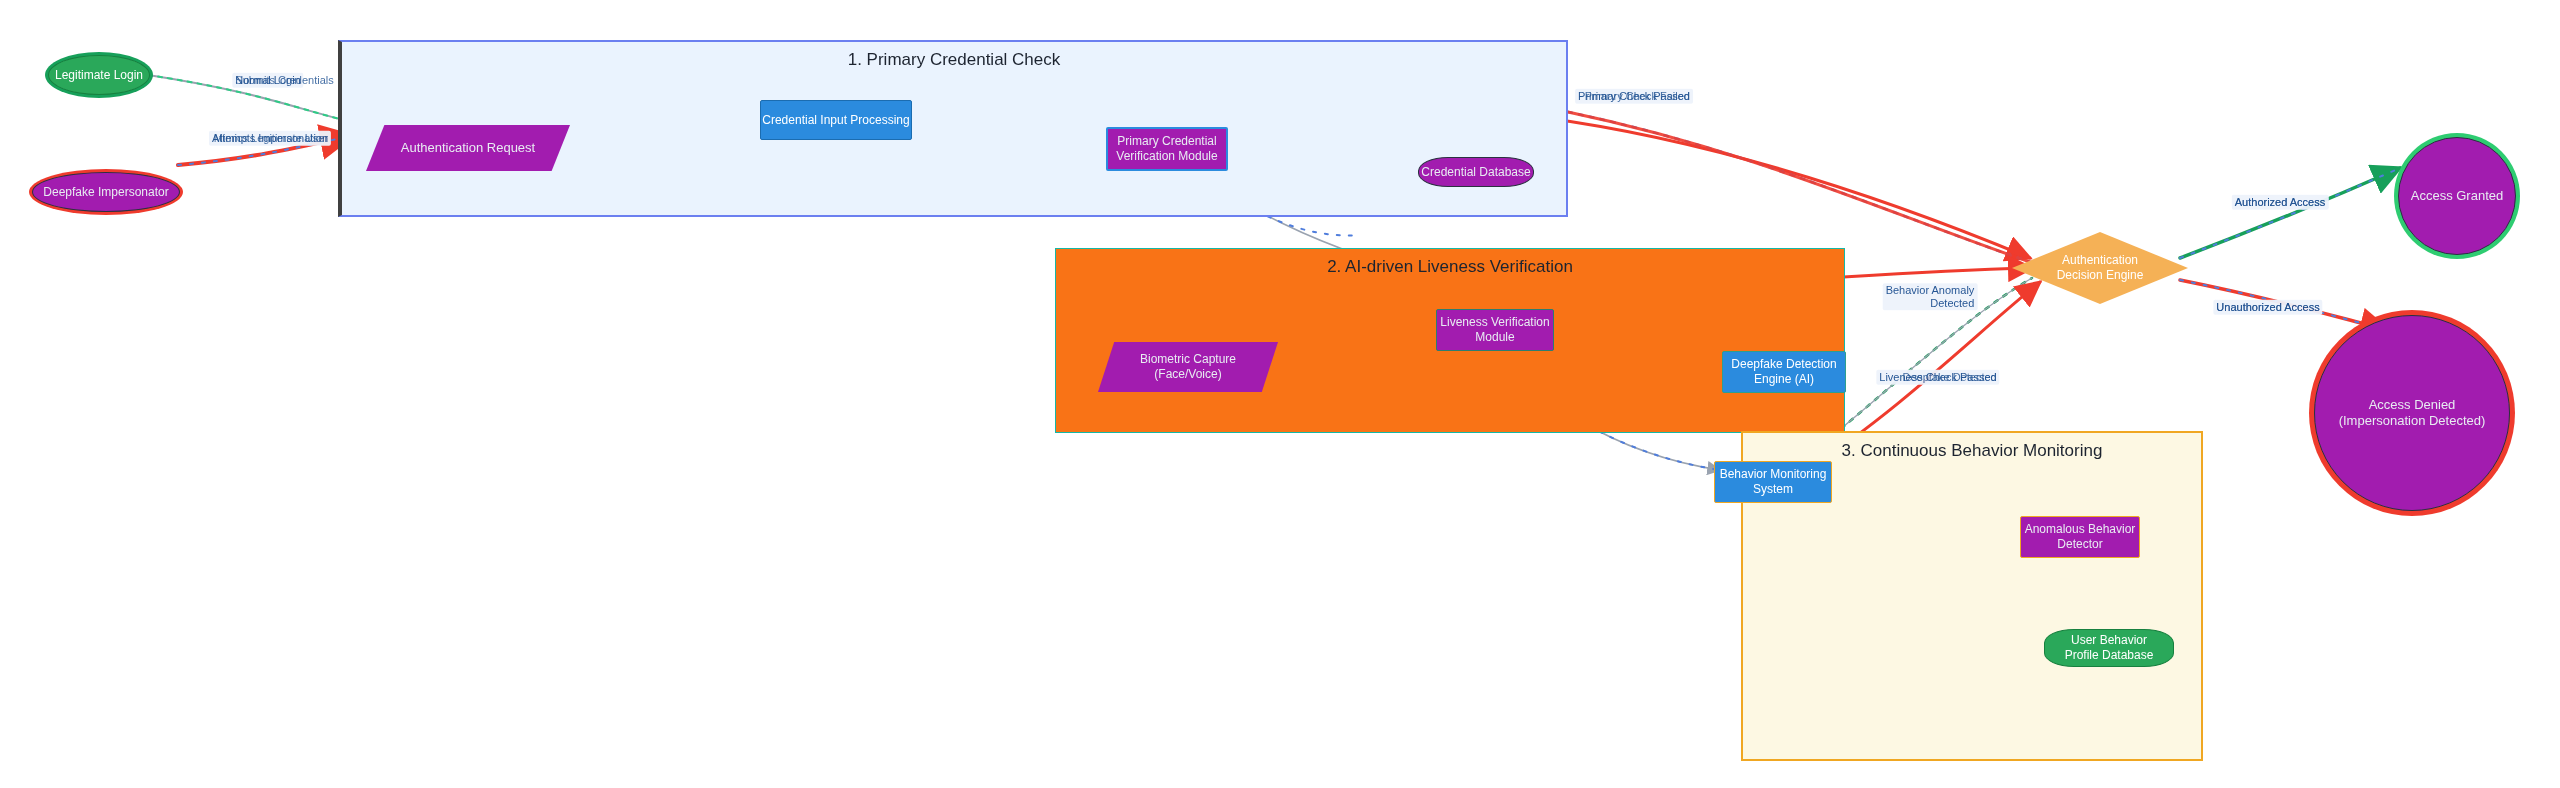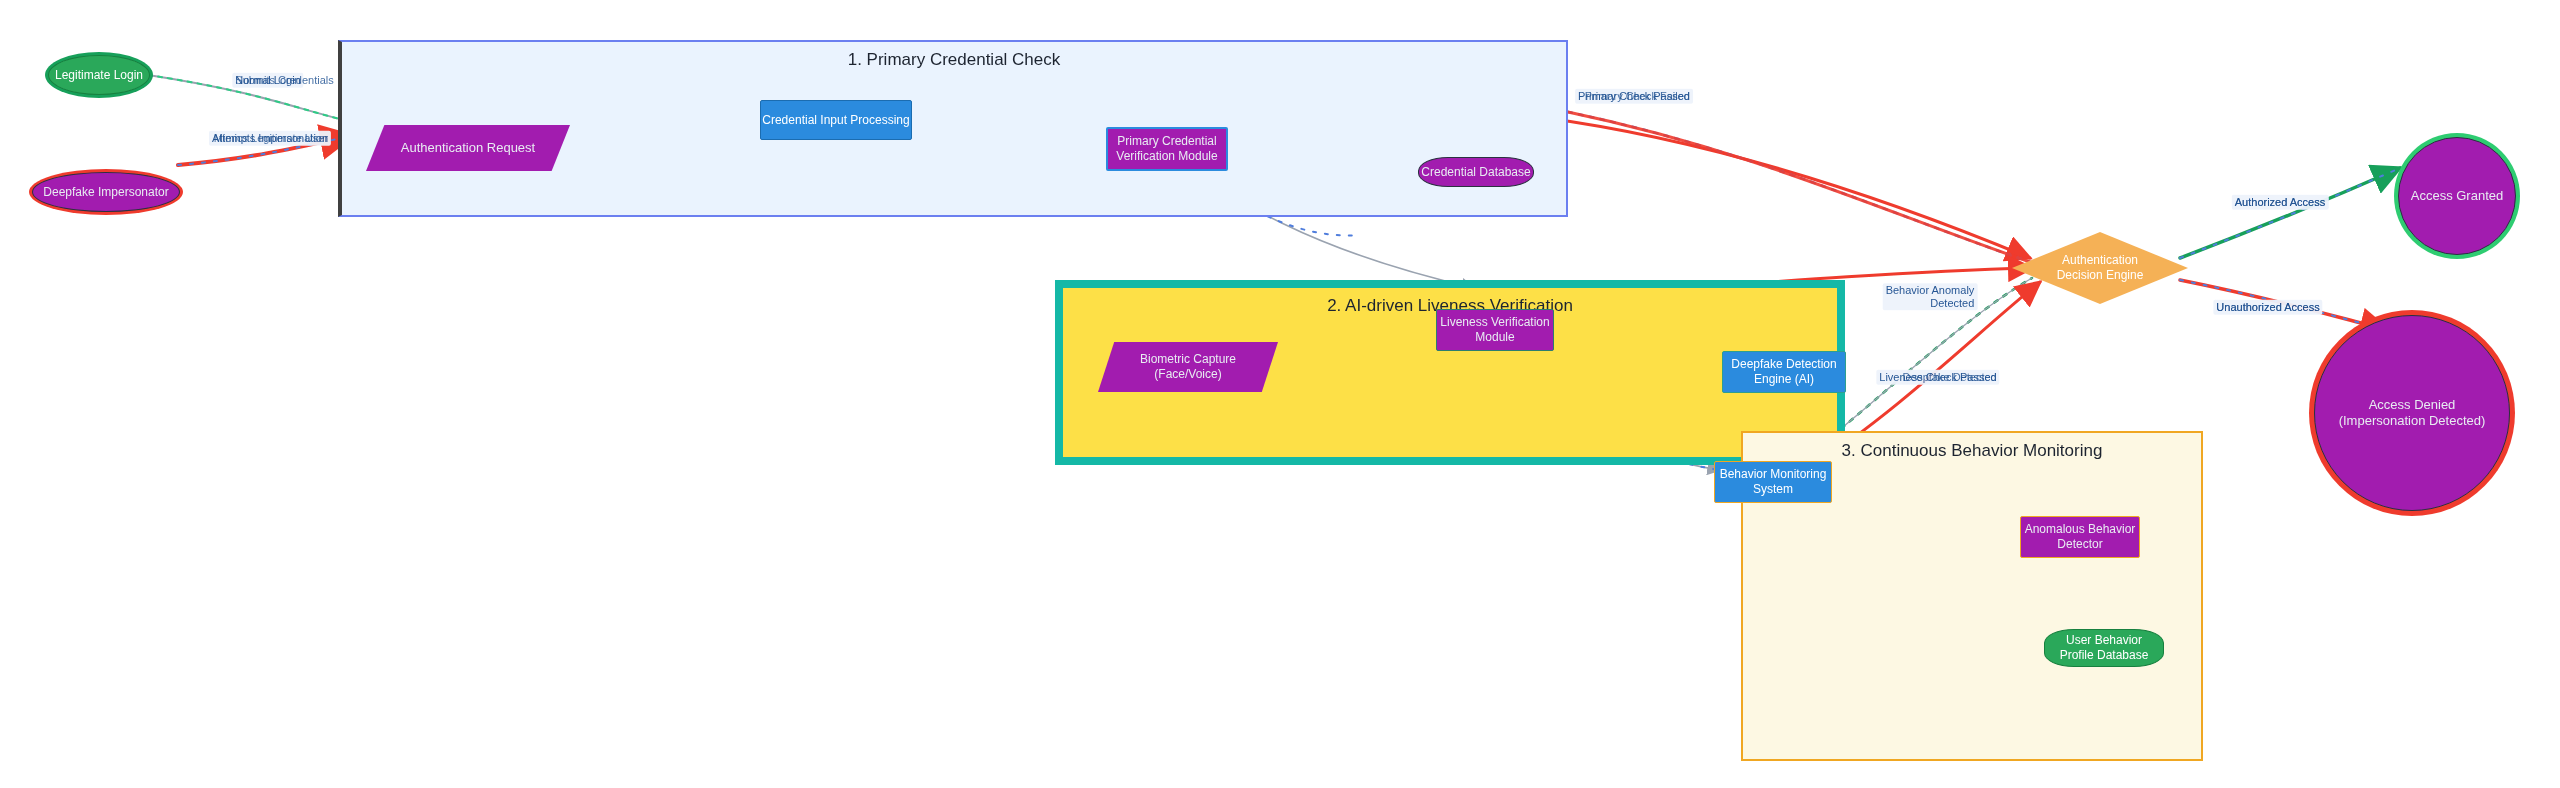--- a/index.html
+++ b/index.html
@@ -22,21 +22,21 @@
 
   .ring-green{box-shadow:0 0 0 4px #2ecc71;}
   .ring-red{box-shadow:0 0 0 5px #ef3b2d;}
   .ring-greenthin{box-shadow:0 0 0 3px #17a05a;}
   .ring-redthin{box-shadow:0 0 0 3px #ef3b2d;}
 
   .cluster{position:absolute;box-sizing:border-box;z-index:1;}
   .cl-title{position:absolute;left:0;right:0;top:8px;text-align:center;font-size:17px;color:#1d2430;font-weight:400;}
   .cl1{background:#eaf3fe;border:2px solid #6b7ff0;}
   .cl1b{border-left:4px solid #404040;}
-  .cl2{background:#fde047;border:8px solid #14b8a6;margin-top:32px;}
+  .cl2{background:#f97316;border:1px solid #14b8a6;}
   .cl3{background:#fdf8e3;border:2px solid #f0a722;}
 
   .elabel{position:absolute;z-index:9;font-size:11px;color:#1a4d8f;background:#eef3fb;
           padding:1px 3px;border-radius:2px;text-align:right;line-height:1.15;white-space:nowrap;
           transform:translate(-50%,-50%);opacity:.95;}
   .elabel .l2{display:block;position:absolute;left:0;right:0;top:0;color:#1a4d8f;opacity:.85;}
   .elabel .stack{position:relative;display:inline-block;}.t12{font-size:12px}.t13{font-size:13px}
 </style>
 </head>
 <body>
@@ -158,21 +158,21 @@
   </div>
 
   <div class="node n-blue shape-rect t12" style="left:1714px;top:461px;width:118px;height:42px;border-color:#f0a722;">
     <span class="ml">Behavior Monitoring<br>System</span>
   </div>
 
   <div class="node n-dark shape-rect t12" style="left:2020px;top:489px;width:120px;height:42px;border-color:#f0a722;">
     <span class="ml">Anomalous Behavior<br>Detector</span>
   </div>
 
-  <div class="node n-green shape-cyl t12" style="left:2044px;top:629px;width:120px;height:38px;">
+  <div class="node n-green shape-cyl t12" style="left:2044px;top:629px;width:130px;height:38px;">
     <span class="ml">User Behavior<br>Profile Database</span>
   </div>
 
   <div class="node n-orange shape-diamond t12" style="left:2012px;top:232px;width:176px;height:72px;">
     <span class="ml">Authentication<br>Decision Engine</span>
   </div>
 
   <div class="node n-dark shape-circle ring-green t13" style="left:2398px;top:110px;width:118px;height:118px;">
     <span>Access Granted</span>
   </div>

